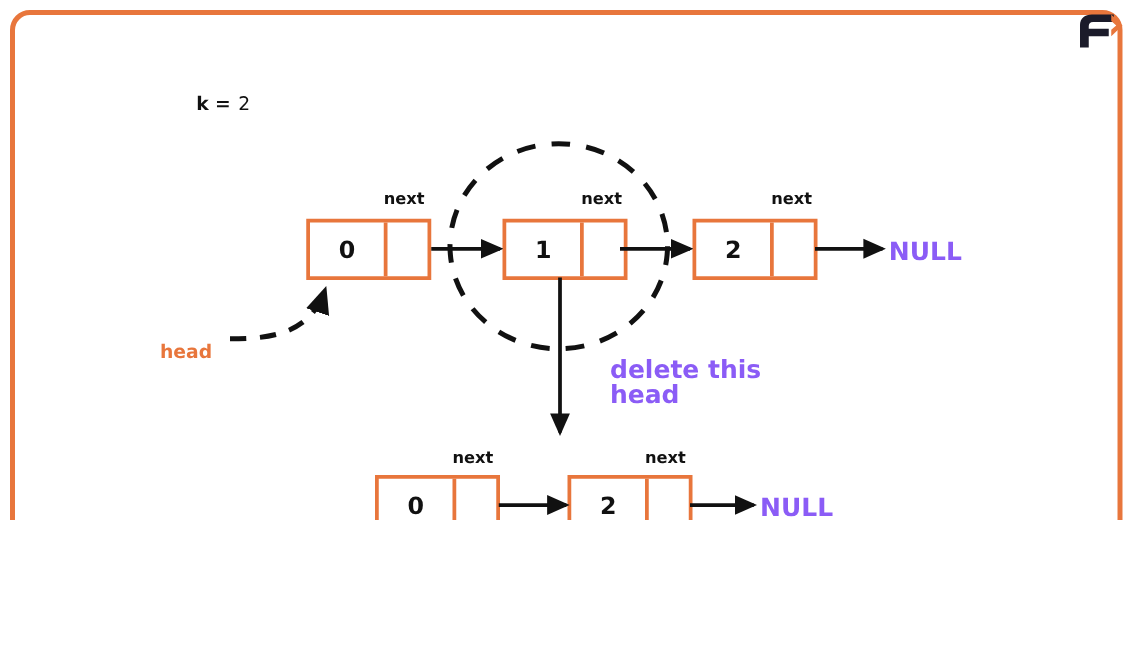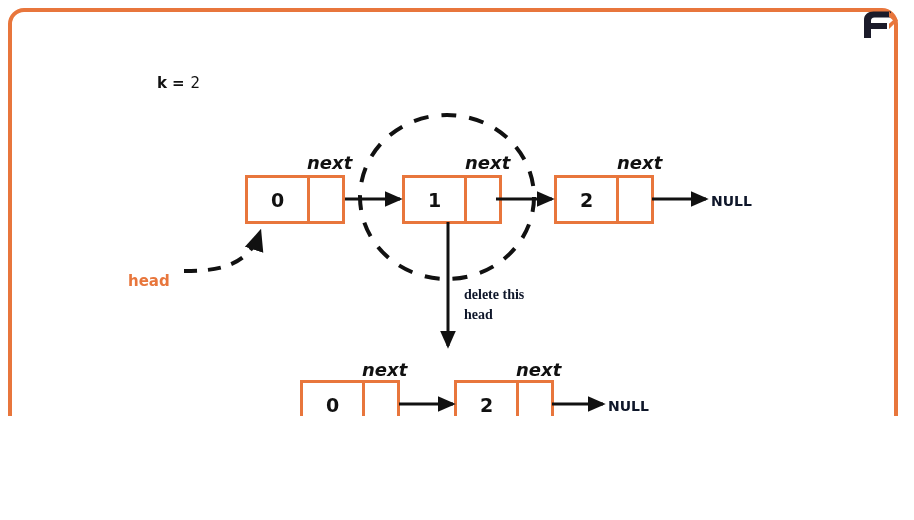--- a/index.html
+++ b/index.html
@@ -53,32 +53,31 @@
   }
   .node .ptr {
     box-sizing: border-box;
   }
   .node-lg { width: 100px; height: 49px; font-size: 19px; }
   .node-lg .val { width: 66px; }
   .node-lg .ptr { width: 34px; }
 
   .next-label {
     position: absolute;
-    font-size: 18px;
+    font-size: 13px;
     font-weight: bold;
     color: #111111;
     white-space: nowrap;
-    font-style: italic;
   }
 
   .plain-label {
     position: absolute;
-    font-size: 14px;
+    font-size: 20px;
     font-weight: bold;
-    color: #0f172a;
+    color: #8b5cf6;
     white-space: nowrap;
     line-height: 20px;
   }
 
   .k-label {
     position: absolute;
     font-size: 15px;
     color: #111111;
     white-space: nowrap;
   }
@@ -135,21 +134,21 @@
   <div class="next-label" style="left:617px; top:152px;">next</div>
   <div class="node node-lg" style="left:554px; top:175px;">
     <div class="val">2</div>
     <div class="ptr"></div>
   </div>
 
   <div class="plain-label" style="left:711px; top:191px;">NULL</div>
 
   <div class="head-label" style="left:128px; top:272px;">head</div>
 
-  <div class="plain-label" style="left:464px; top:285px;font-family:Liberation Serif, serif;">
+  <div class="plain-label" style="left:488px; top:285px;">
     <div>delete this</div>
     <div>head</div>
   </div>
 
   <div class="next-label" style="left:362px; top:359px;">next</div>
   <div class="node node-lg" style="left:300px; top:380px;">
     <div class="val">0</div>
     <div class="ptr"></div>
   </div>
 

